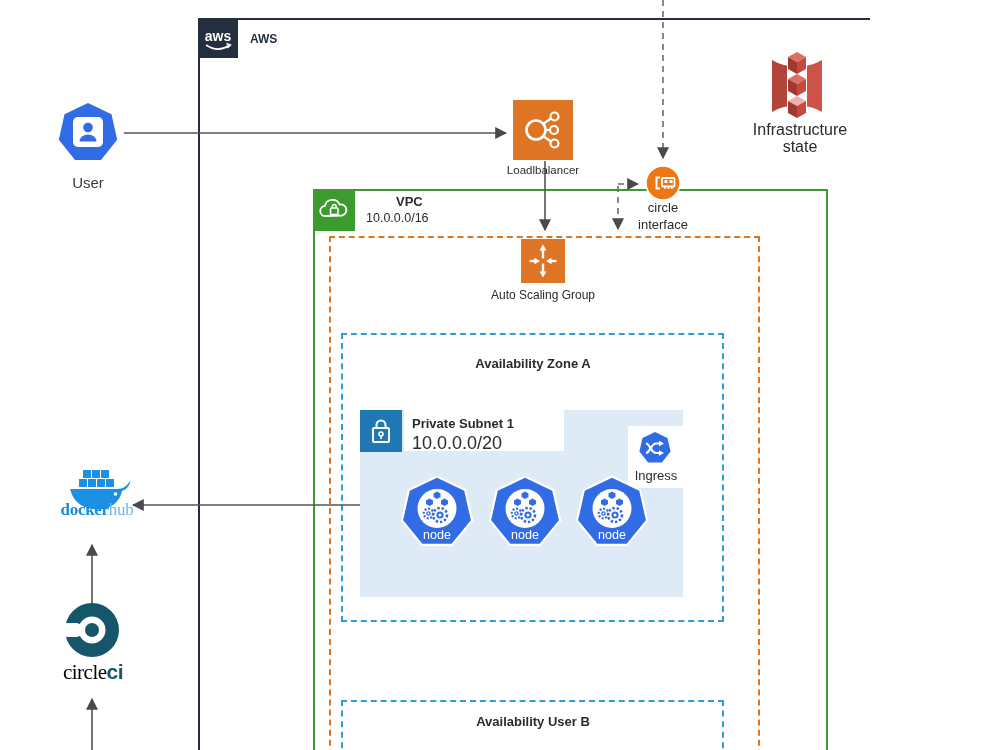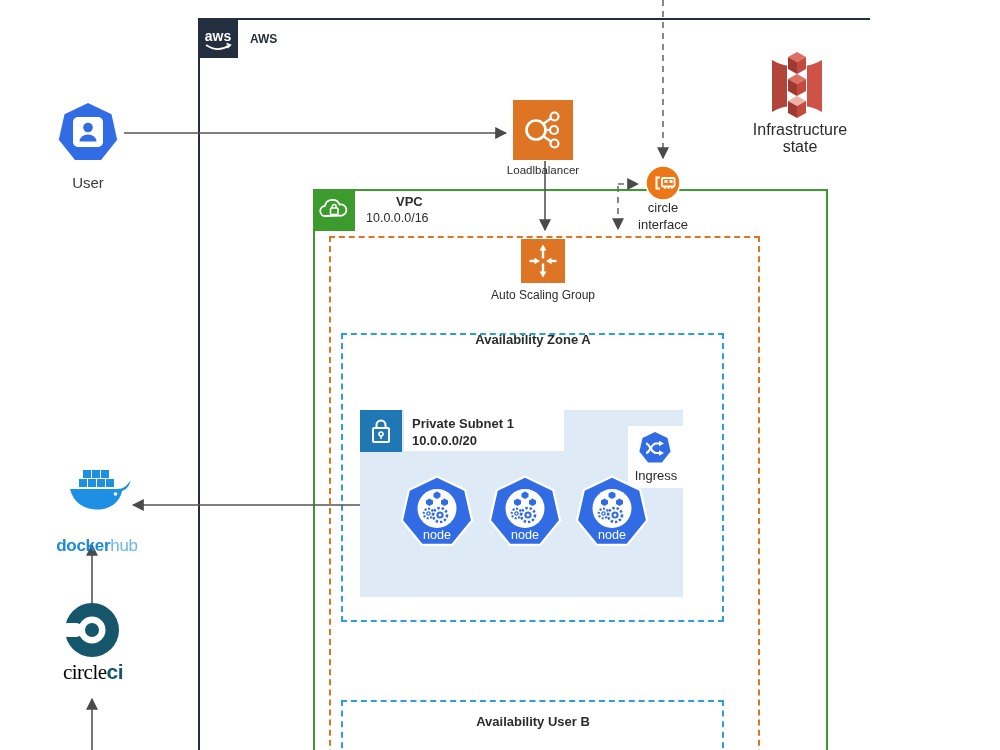--- a/index.html
+++ b/index.html
@@ -145,34 +145,34 @@
       <line x1="22" y1="24.5" x2="22" y2="33" stroke="#ffffff" stroke-width="2.4"></line>
       <polygon points="22,38.5 18.5,32.5 25.5,32.5" fill="#ffffff"></polygon>
       <line x1="8.5" y1="22" x2="14" y2="22" stroke="#ffffff" stroke-width="2.4"></line>
       <polygon points="19,22 13.5,18.8 13.5,25.2" fill="#ffffff"></polygon>
       <line x1="35.5" y1="22" x2="30" y2="22" stroke="#ffffff" stroke-width="2.4"></line>
       <polygon points="25,22 30.5,18.8 30.5,25.2" fill="#ffffff"></polygon>
     </svg>
   </div>
   <div class="lbl ctr" style="left:543px;top:288px;font-size:12px;">Auto Scaling Group</div>
 
-  <div class="lbl ctr bold" style="left:533px;top:332px;font-size:13px;">Availability Zone A</div>
+  <div class="lbl ctr bold" style="left:533px;top:356px;font-size:13px;">Availability Zone A</div>
   <div class="lbl ctr bold" style="left:533px;top:714px;font-size:13px;">Availability User B</div>
 
   <div class="abs" style="left:360px;top:410px;">
     <svg width="42" height="42" viewBox="0 0 42 42">
       <rect width="42" height="42" fill="#1F78B4"></rect>
       <rect x="13" y="18" width="16" height="14" rx="1" stroke="#ffffff" stroke-width="2" fill="none"></rect>
       <path d="M16.5,18 v-3 a4.5,4.5 0 0 1 9,0 v3" stroke="#ffffff" stroke-width="2" fill="none"></path>
       <circle cx="21" cy="24" r="2" stroke="#ffffff" stroke-width="1.6" fill="none"></circle>
       <line x1="21" y1="26" x2="21" y2="29" stroke="#ffffff" stroke-width="1.6"></line>
     </svg>
   </div>
   <div class="lbl bold" style="left:412px;top:416px;font-size:13px;">Private Subnet 1</div>
-  <div class="lbl" style="left:412px;top:433px;font-size:13px;font-weight:bold;">10.0.0.0/20</div>
+  <div class="lbl" style="left:412px;top:433px;font-size:18px;">10.0.0.0/20</div>
 
   <div class="abs" style="left:638px;top:431px;">
     <svg width="34" height="34" viewBox="0 0 34 34">
       <polygon points="17,1 4.5,7 1.4,20.6 10.1,31.4 23.9,31.4 32.6,20.6 29.5,7" fill="#326CE5"></polygon>
       <path d="M8,22 C12,22 13,12.5 18,12.5 L21.5,12.5" stroke="#ffffff" stroke-width="2.2" fill="none"></path>
       <polygon points="21,9.8 26,12.5 21,15.2" fill="#ffffff"></polygon>
       <path d="M8,12.5 C12,12.5 13,22 18,22 L21.5,22" stroke="#ffffff" stroke-width="2.2" fill="none"></path>
       <polygon points="21,19.3 26,22 21,24.7" fill="#ffffff"></polygon>
     </svg>
   </div>
@@ -247,21 +247,21 @@
           <rect x="35" y="2" width="8" height="8"></rect>
         <rect x="13" y="11" width="8" height="8"></rect>
           <rect x="22" y="11" width="8" height="8"></rect>
           <rect x="31" y="11" width="8" height="8"></rect>
           <rect x="40" y="11" width="8" height="8"></rect>
       </g>
       <path d="M4,21 L51,21 C57.5,21 61,17.5 64.5,12.5 C63.5,18 60.5,21.5 56,23 C54,34 44,41.5 32,41.5 C17.5,41.5 7,34 4,21 Z" fill="#1D90E4"></path>
       <circle cx="49.5" cy="26" r="1.8" fill="#ffffff"></circle>
     </svg>
   </div>
-  <div class="lbl ctr" style="left:97px;top:536px;font-size:17px;letter-spacing:-0.3px;"><span style="color:#1A8CD8;font-weight:bold;">docker</span><span style="color:#6CB8E6;">hub</span></div>
+  <div class="lbl ctr" style="left:97px;top:500px;font-size:17px;letter-spacing:-0.3px;font-family:Liberation Serif, serif;"><span style="color:#1A8CD8;font-weight:bold;">docker</span><span style="color:#6CB8E6;">hub</span></div>
 
   <div class="abs" style="left:64px;top:602px;">
     <svg width="56" height="56" viewBox="0 0 56 56">
       <circle cx="28" cy="28" r="27" fill="#15566B"></circle>
       <circle cx="28" cy="28" r="13.5" fill="#ffffff"></circle>
       <rect x="-3" y="21" width="22" height="14" rx="7" fill="#ffffff"></rect>
       <circle cx="28" cy="28" r="7" fill="#15566B"></circle>
     </svg>
   </div>
   <div class="lbl ctr" style="left:93px;top:660px;font-size:21px;letter-spacing:-0.5px;"><span style="color:#000000;font-family:Liberation Serif, serif;">circle</span><span style="color:#15566B;font-weight:bold;">ci</span></div>

